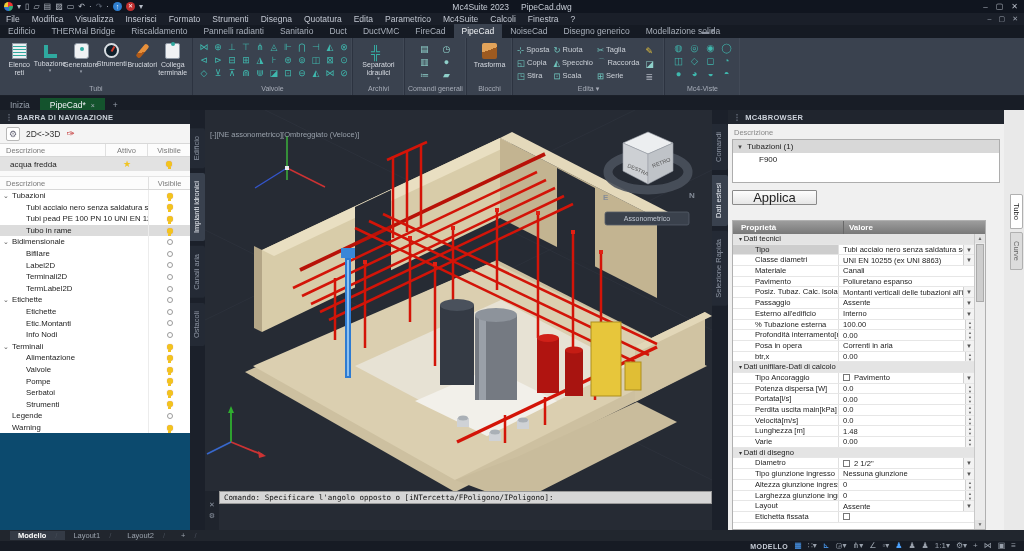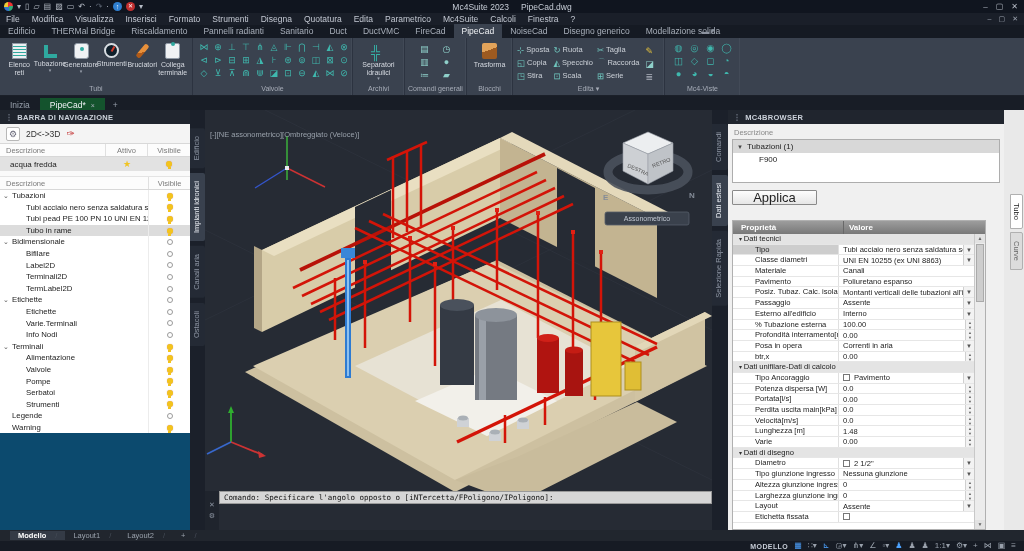--- a/index.html
+++ b/index.html
@@ -629,21 +629,21 @@
           <div class="trow child off">
             <span class="arrow">⌄</span>
             <span class="tlabel">Etichette</span>
             <span class="bulbc">
               <span class="bulb"></span>
             </span>
           </div>
 
           <div class="trow child off">
             <span class="arrow">⌄</span>
-            <span class="tlabel">Varie.Terminali</span>
+            <span class="tlabel">Etic.Montanti</span>
             <span class="bulbc">
               <span class="bulb"></span>
             </span>
           </div>
 
           <div class="trow child off">
             <span class="arrow">⌄</span>
             <span class="tlabel">Info Nodi</span>
             <span class="bulbc">
               <span class="bulb"></span>

